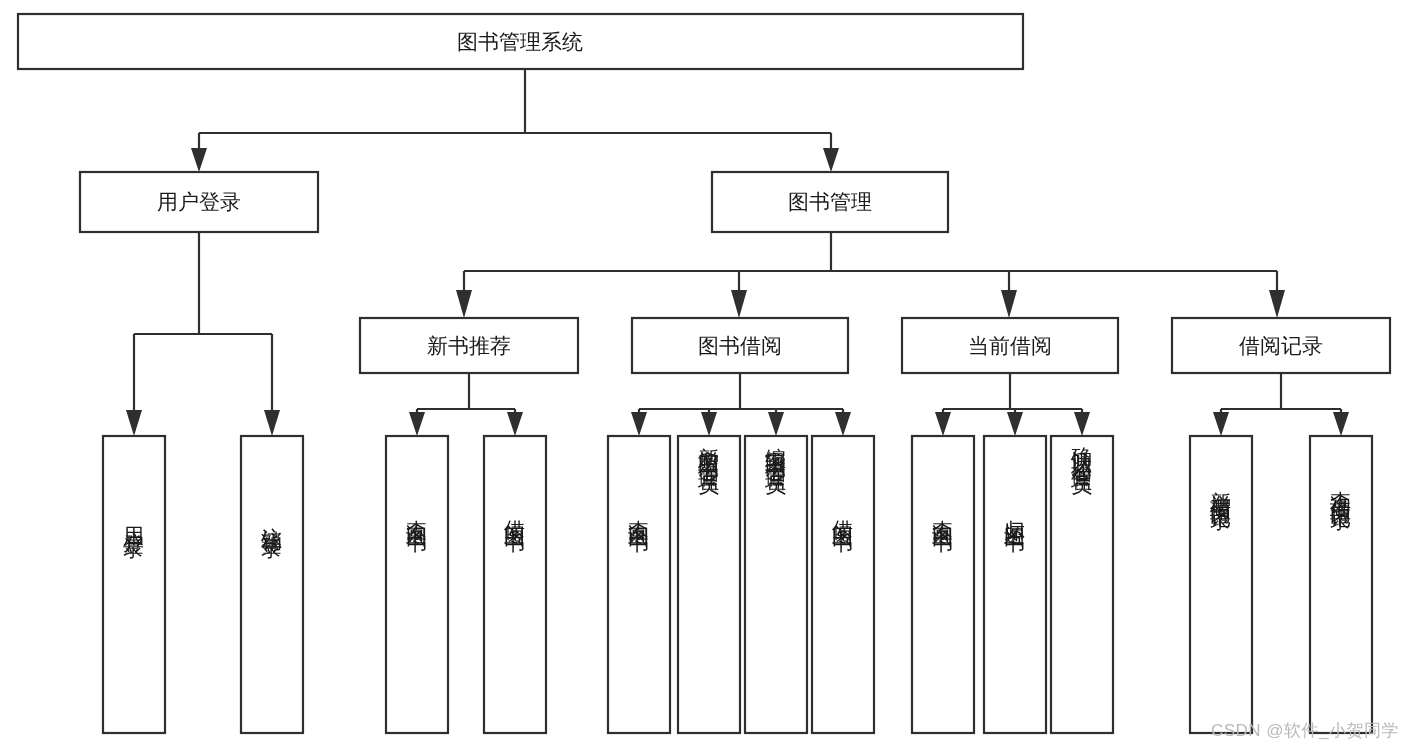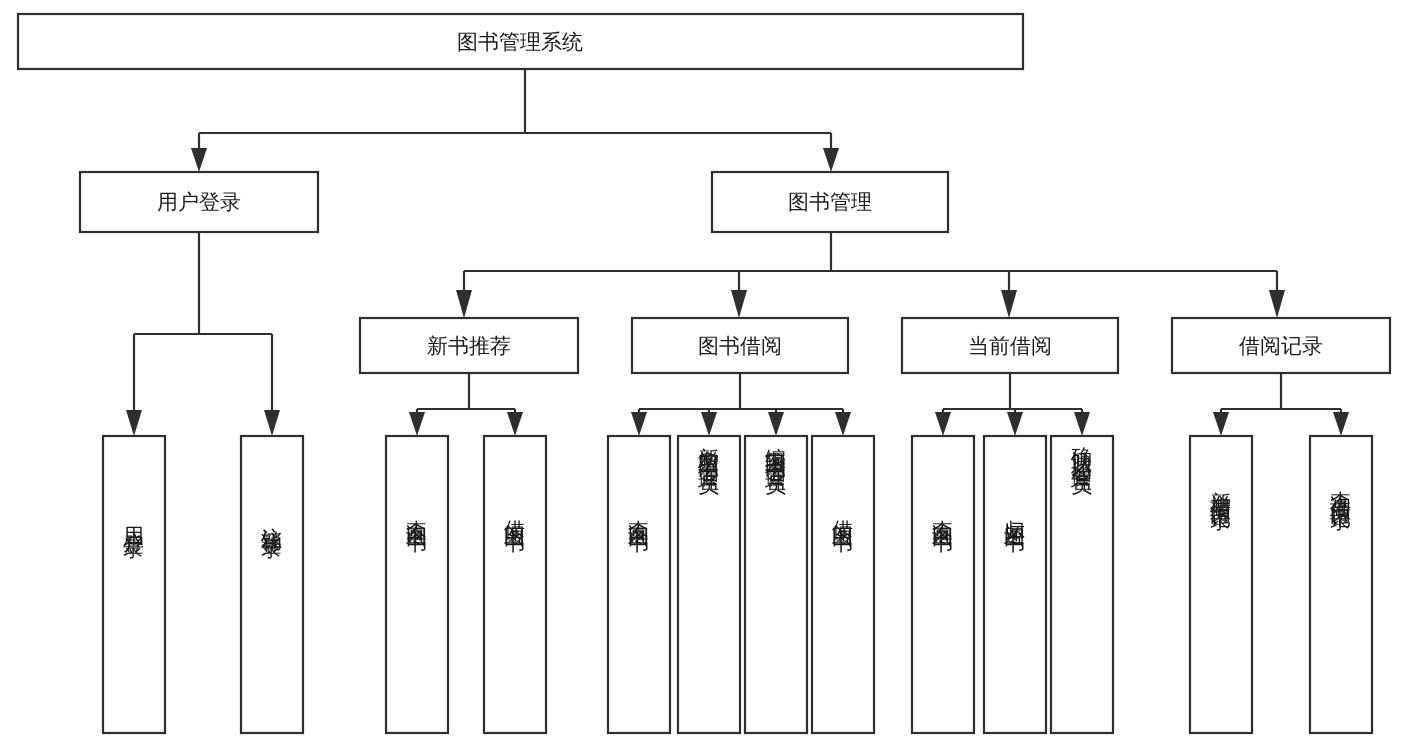--- a/index.html
+++ b/index.html
@@ -235,14 +235,15 @@
       <text class="node-label-v" x="1221" y="486">新增借阅记录</text>
     </g>
 
     <g>
       <rect class="node-box" x="1310" y="436" width="62" height="297"></rect>
       <text class="node-label-v" x="1341" y="486">查询借阅记录</text>
     </g>
 
   </svg>
 
+  <div class="watermark-text">CSDN @软件_小贺同学</div>
 
 </div>
 
 </body></html>

